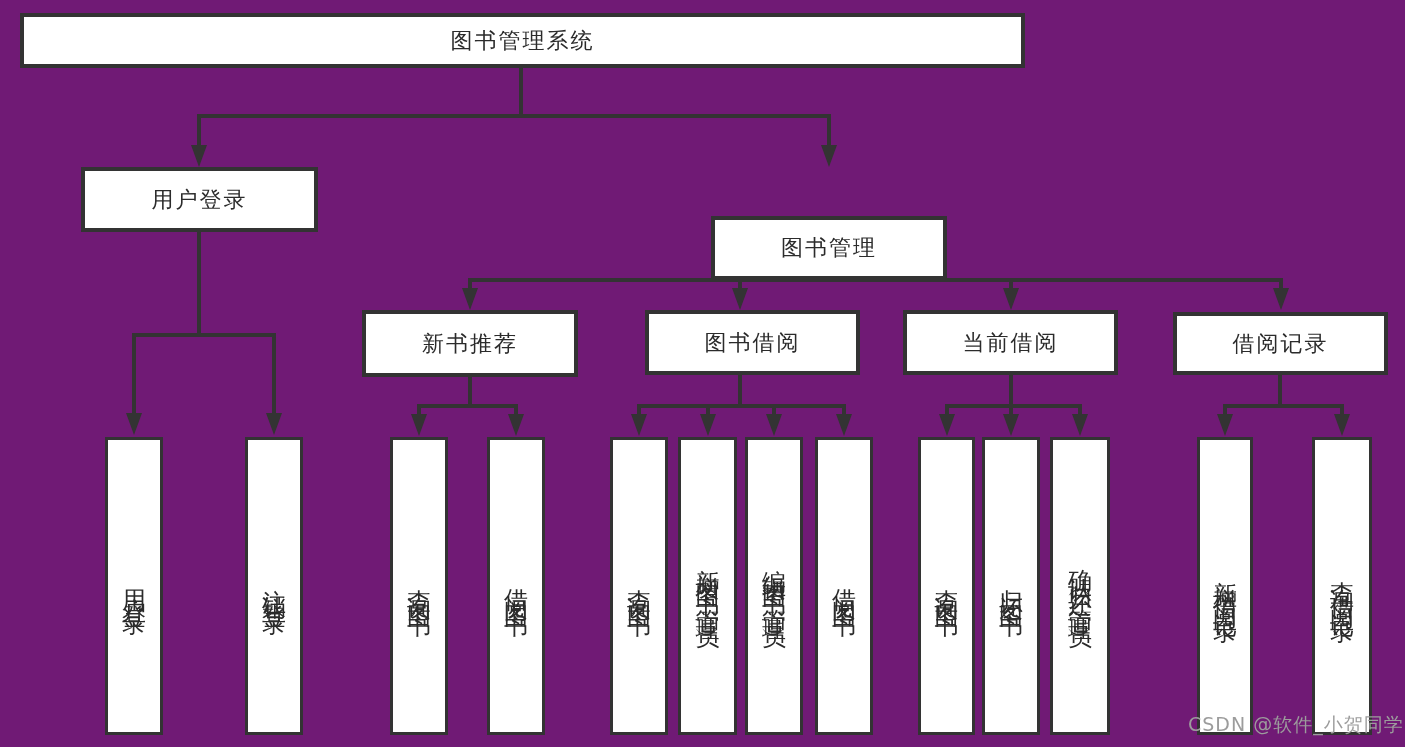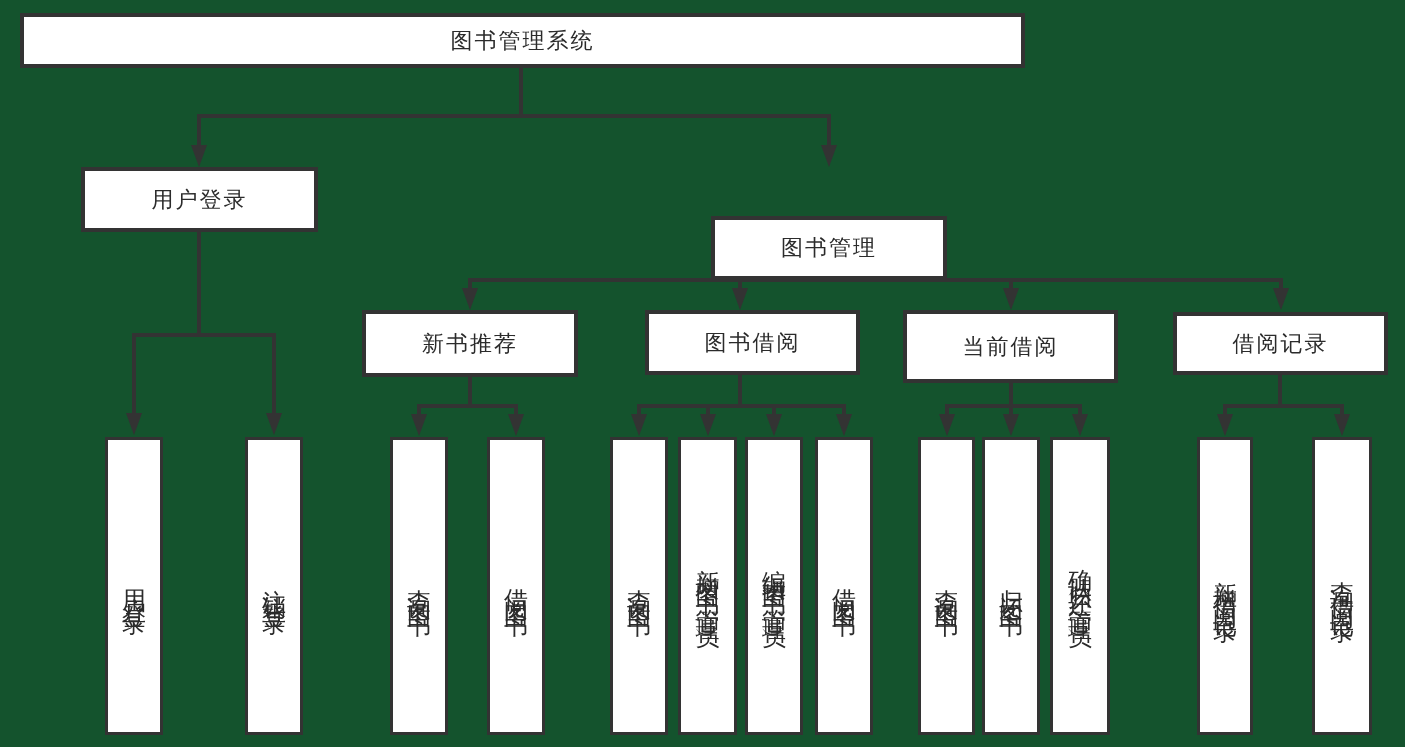--- a/index.html
+++ b/index.html
@@ -1,19 +1,19 @@
 <!DOCTYPE html>
 <html><head>
 <meta charset="utf-8">
 <style>
   html,body{margin:0;padding:0;background:#ffffff;}
   #canvas{
     position:relative;
     width:1405px;height:747px;
-    background:#14532d;
+    background:#701a75;
     font-family:"DejaVu Sans",sans-serif;
     overflow:hidden;
   }
   .node{
     position:absolute;
     background:#ffffff;
     border:4px solid #333333;
     box-sizing:border-box;
     display:flex;align-items:center;justify-content:center;
     color:#2b2b2b;
@@ -75,21 +75,21 @@
   </div>
 
   <div class="node" style="left:362px;top:310px;width:216px;height:67px;">
     <span>新书推荐</span>
   </div>
 
   <div class="node" style="left:645px;top:310px;width:215px;height:65px;">
     <span>图书借阅</span>
   </div>
 
-  <div class="node" style="left:903px;top:310px;width:215px;height:73px;">
+  <div class="node" style="left:903px;top:310px;width:215px;height:65px;">
     <span>当前借阅</span>
   </div>
 
   <div class="node" style="left:1173px;top:312px;width:215px;height:63px;">
     <span>借阅记录</span>
   </div>
 
   <div class="leaf" style="left:105px;width:58px;">
     <span>用户登录</span>
   </div>
@@ -186,14 +186,15 @@
   <div class="arrow" style="left:1003px;top:414px;"></div>
   <div class="arrow" style="left:1072px;top:414px;"></div>
 
   <div class="vl" style="left:1278px;top:375px;height:33px;"></div>
   <div class="hl" style="left:1223px;top:404px;width:121px;"></div>
   <div class="vl" style="left:1223px;top:406px;height:12px;"></div>
   <div class="vl" style="left:1340px;top:406px;height:12px;"></div>
   <div class="arrow" style="left:1217px;top:414px;"></div>
   <div class="arrow" style="left:1334px;top:414px;"></div>
 
+  <div class="watermark">CSDN @软件_小贺同学</div>
 
 </div>
 
 </body></html>

